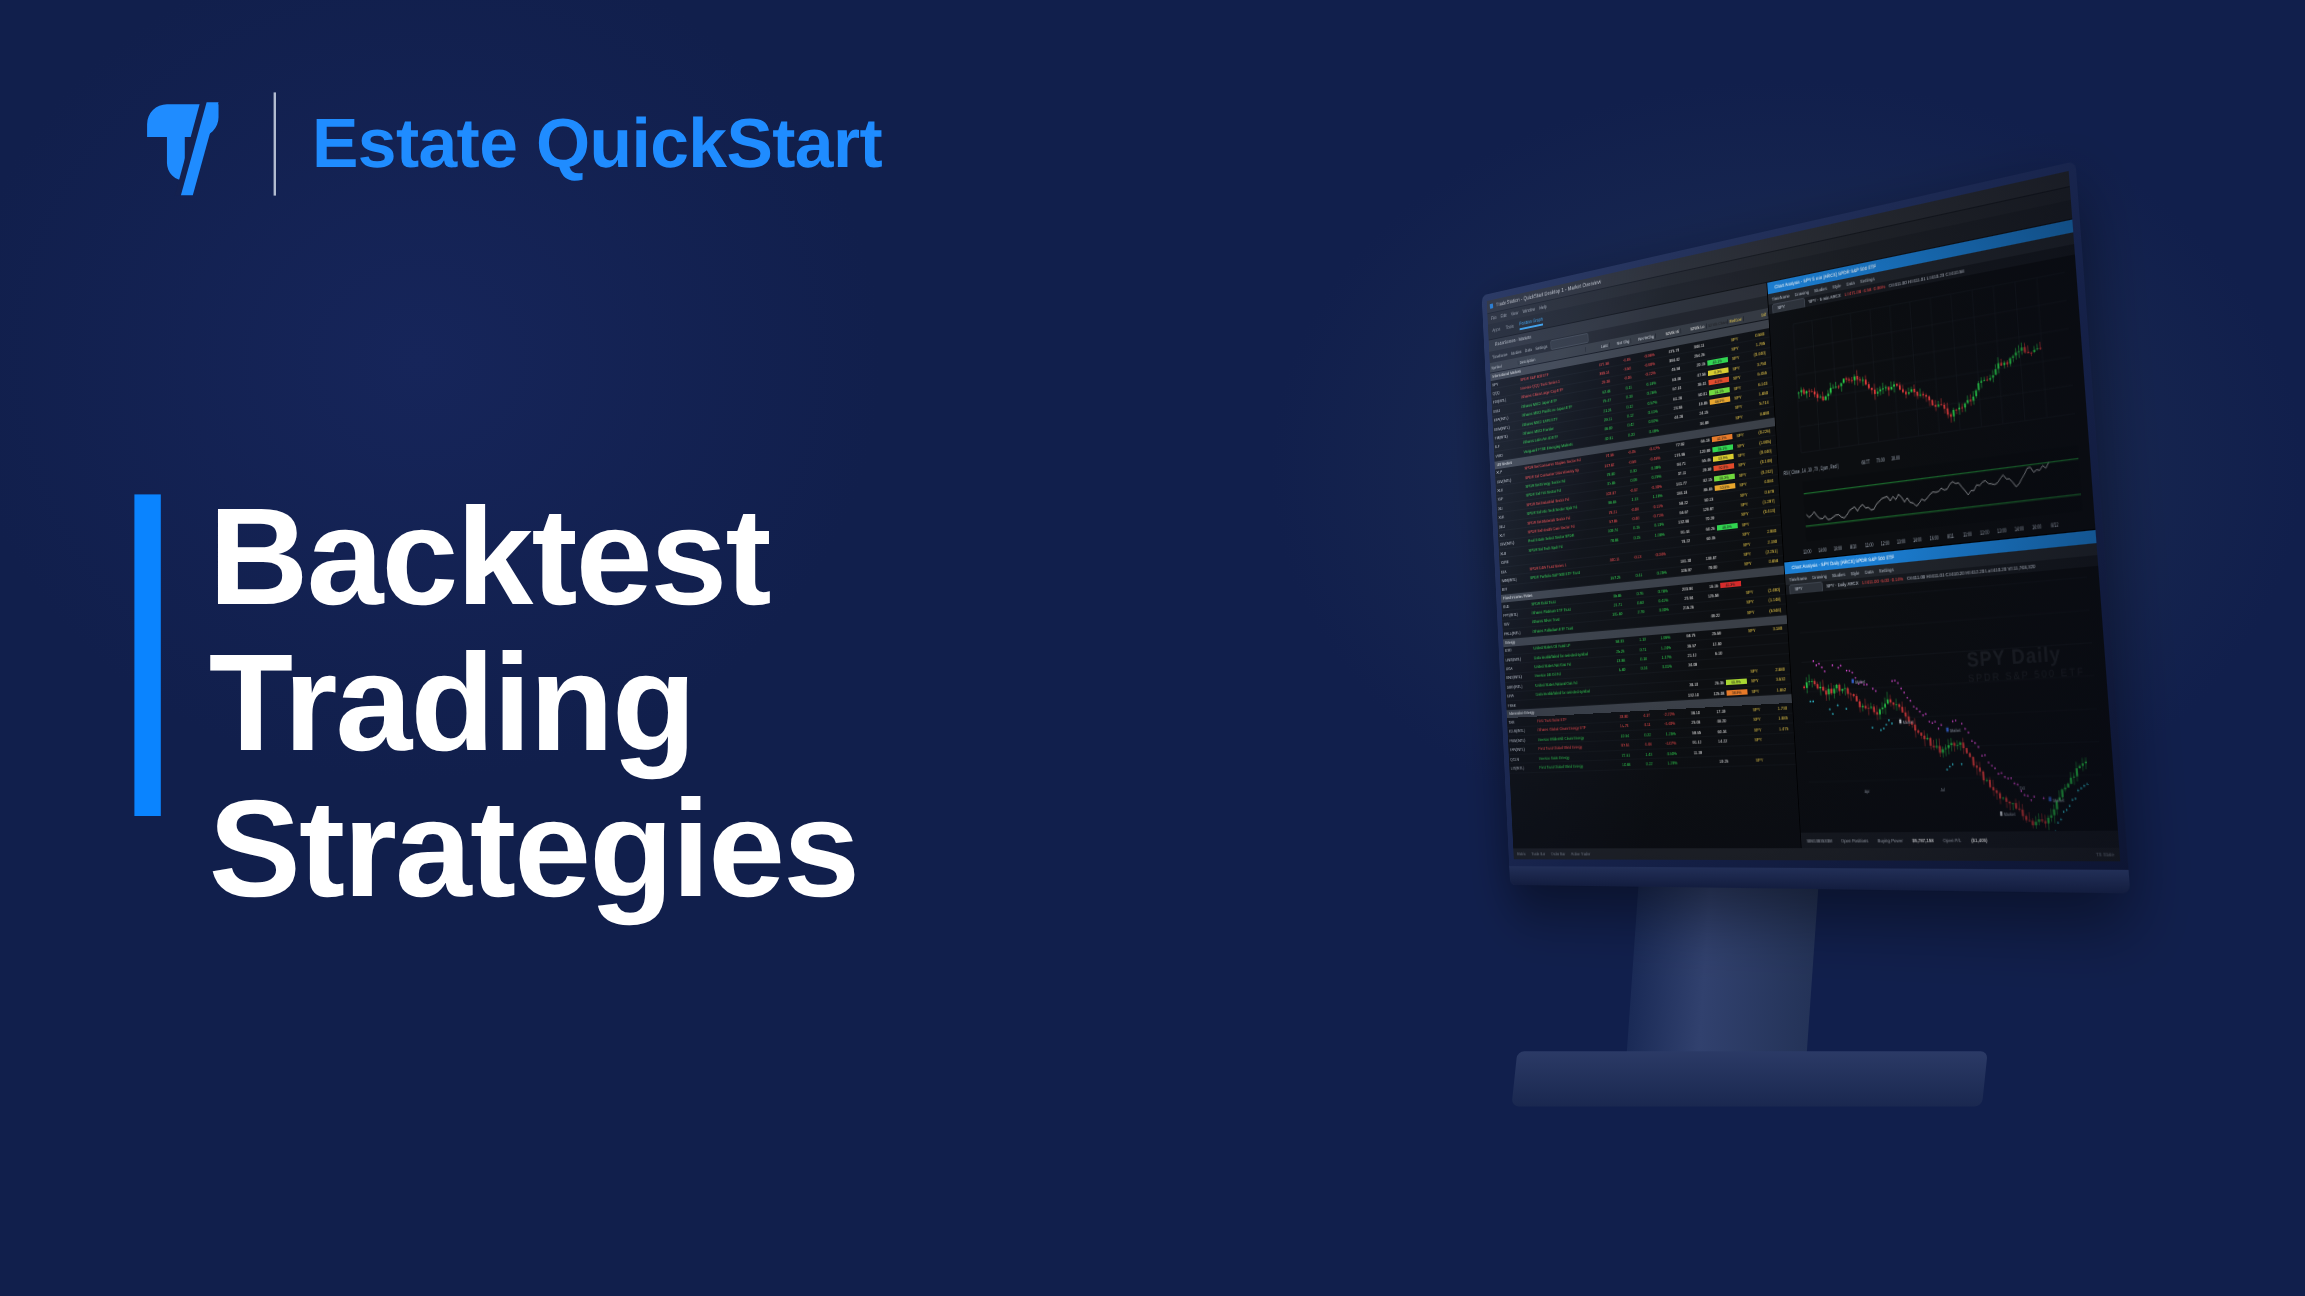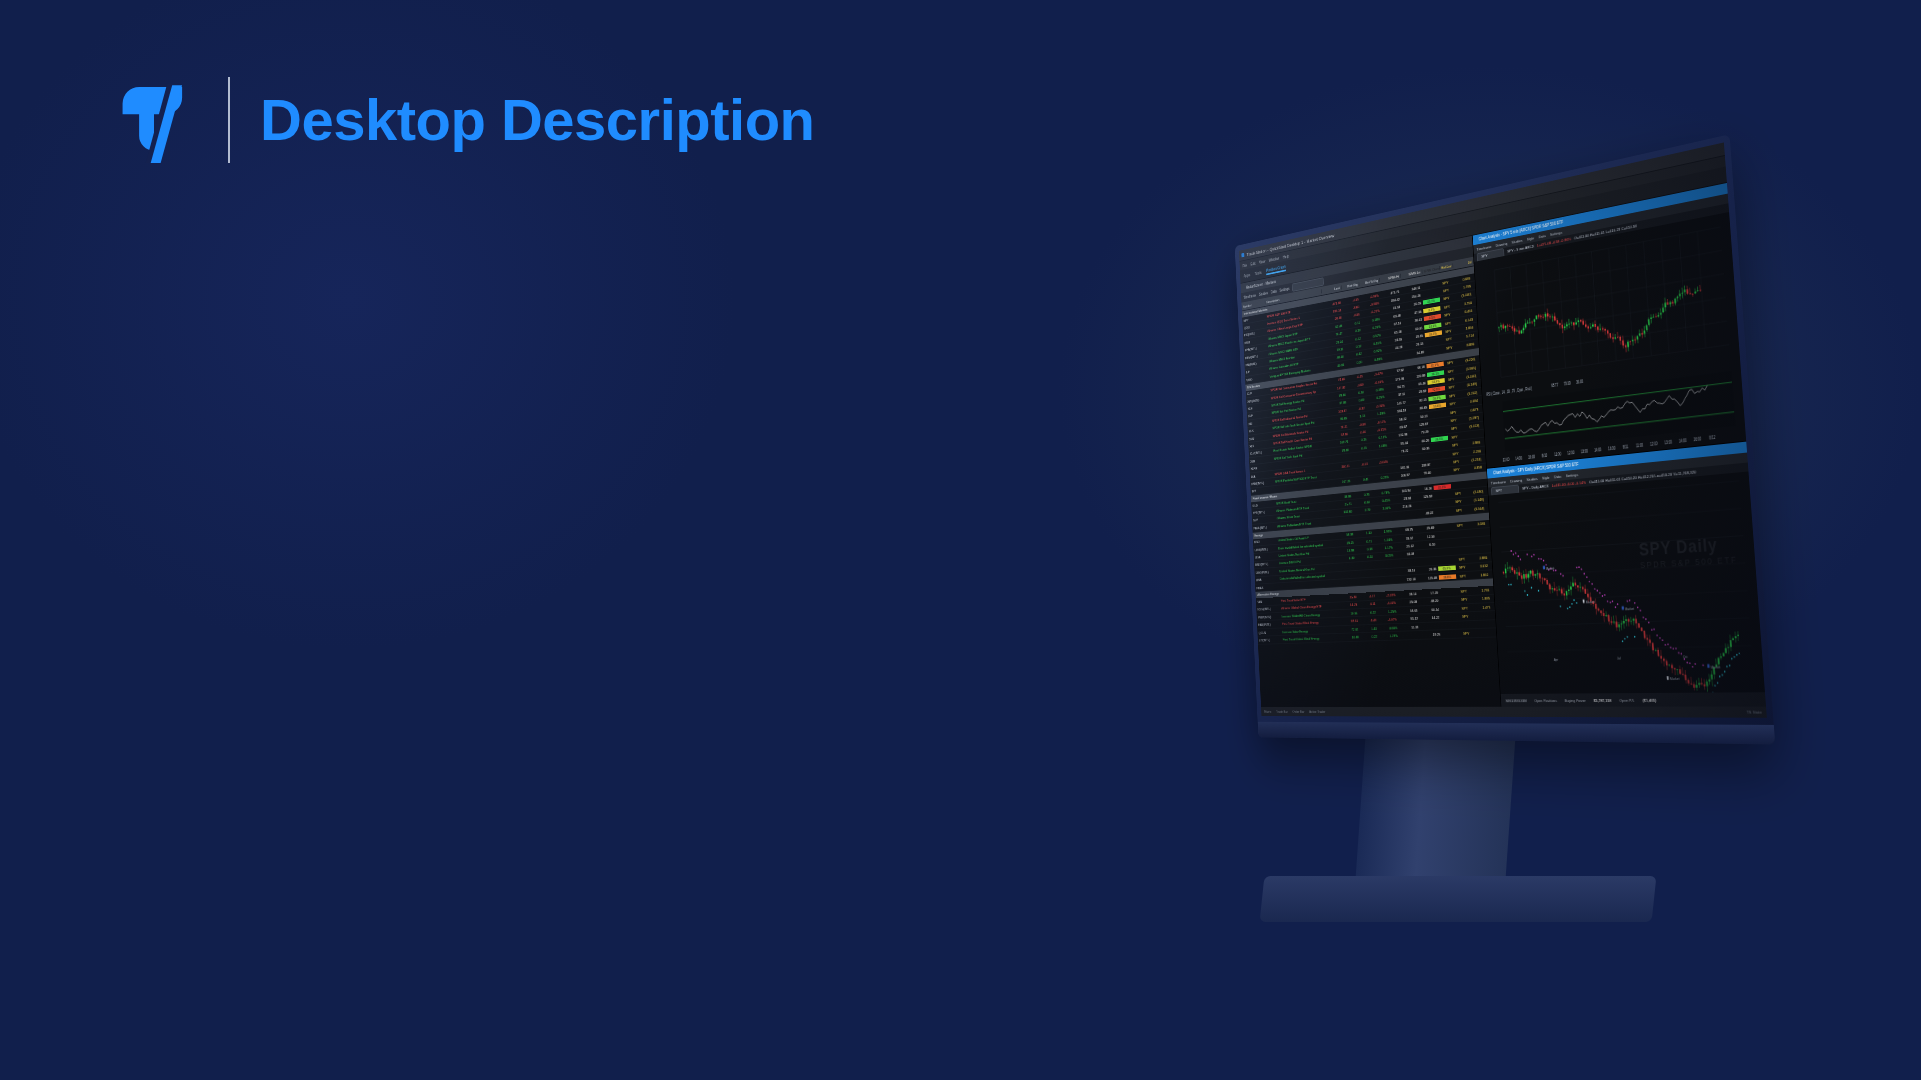--- a/index.html
+++ b/index.html
@@ -179,23 +179,29 @@
 
   <div class="header">
     <div class="ts-logo">
       <svg viewBox="0 0 100 104" width="84" height="86" aria-hidden="true">
         <path d="M14 12 h72 a0 0 0 0 1 0 0 v13 a20 20 0 0 1 -20 20 h-14 v44 a18 18 0 0 1 -18 -18 v-26 h-20 a0 0 0 0 1 0 0 v-13 a20 20 0 0 1 20 -20 z" fill="#1f8cff" transform="translate(-2,0)"></path>
         <path d="M78 8 L52 104 L40 104 L66 8 Z" fill="#14214f"></path>
         <path d="M84 10 L58 104 L46 104 L72 10 Z" fill="#1f8cff"></path>
       </svg>
     </div>
     <div class="divider"></div>
-    <div class="brandline">Desktop Description</div>
+    <div class="brandline">Estate QuickStart</div>
   </div>
 
+  <div class="headline-wrap">
+    <div class="accent-bar"></div>
+    <div class="headline">Backtest
+Trading
+Strategies</div>
+  </div>
 
   <div class="monitor">
     <div class="m-stand"></div>
     <div class="m-base"></div>
 
     <div class="m-bezel">
       <div class="m-screen">
 
         <div class="app-titlebar">
           <span class="tdot"></span>

